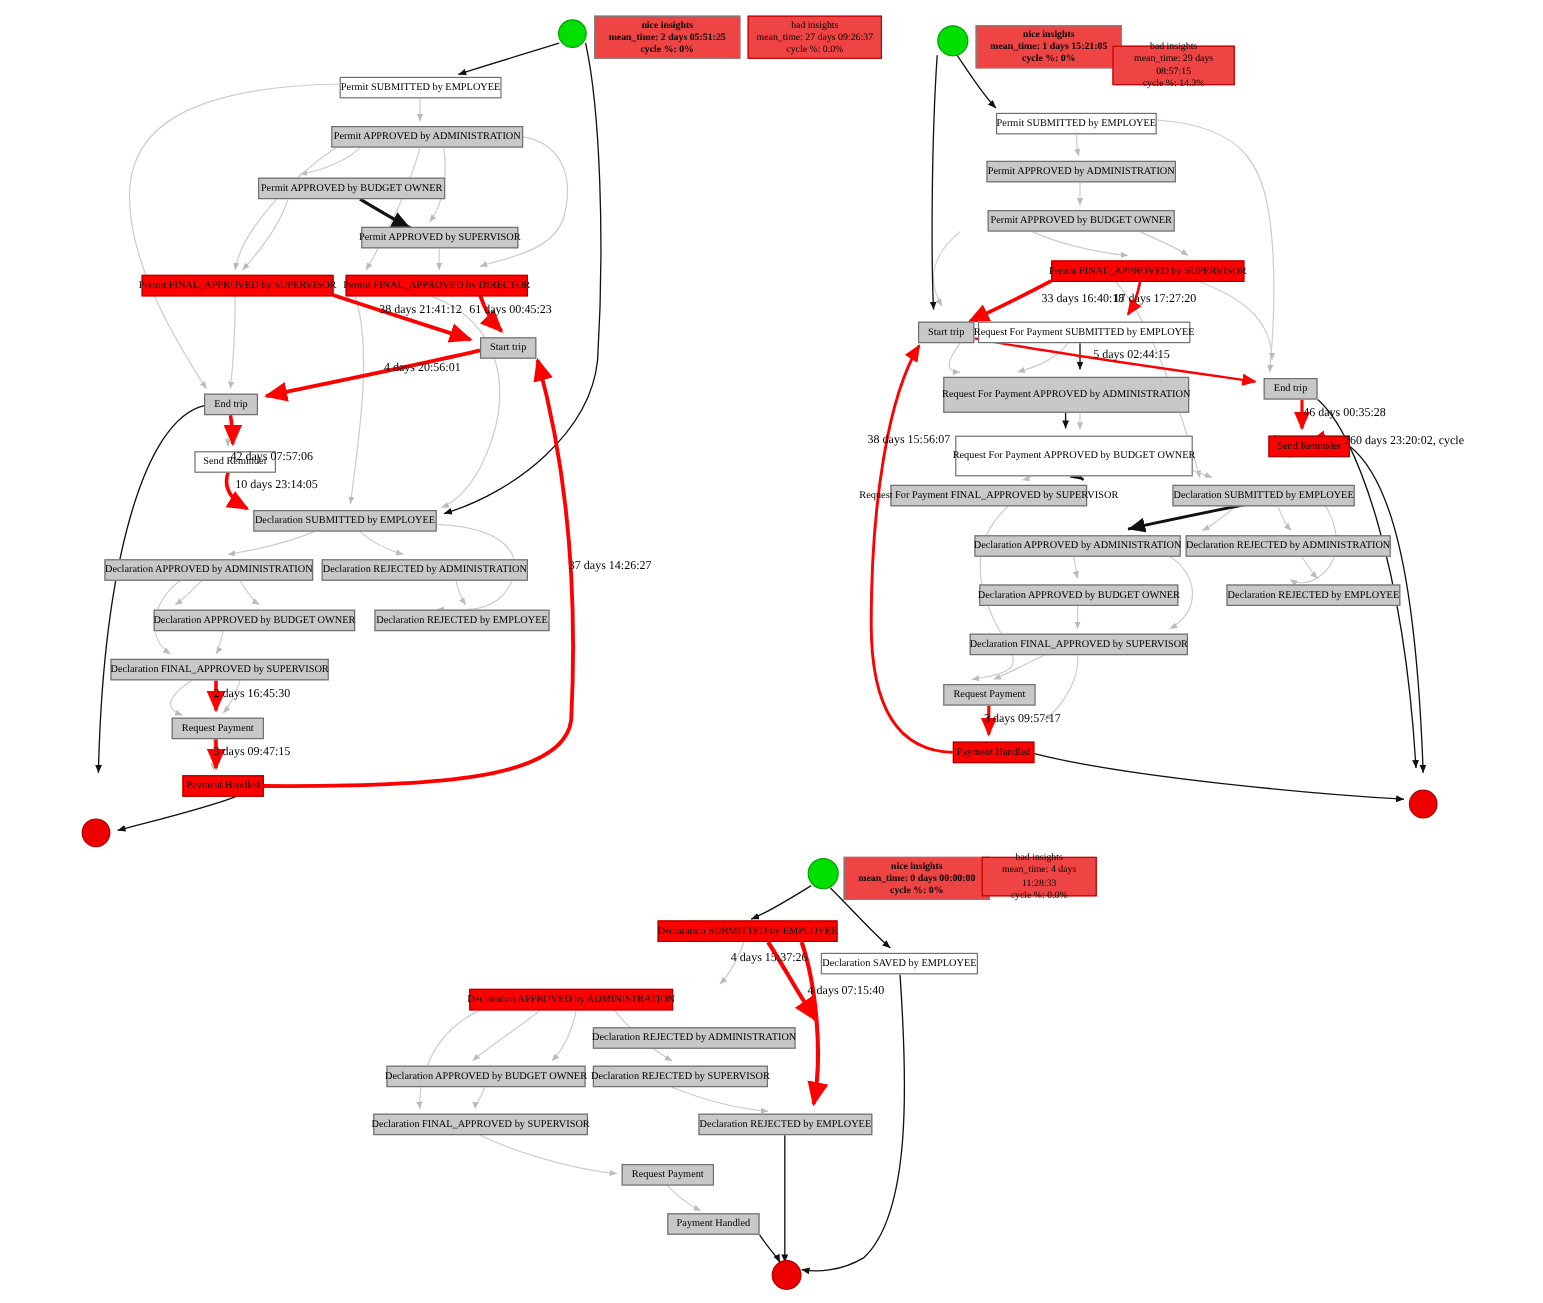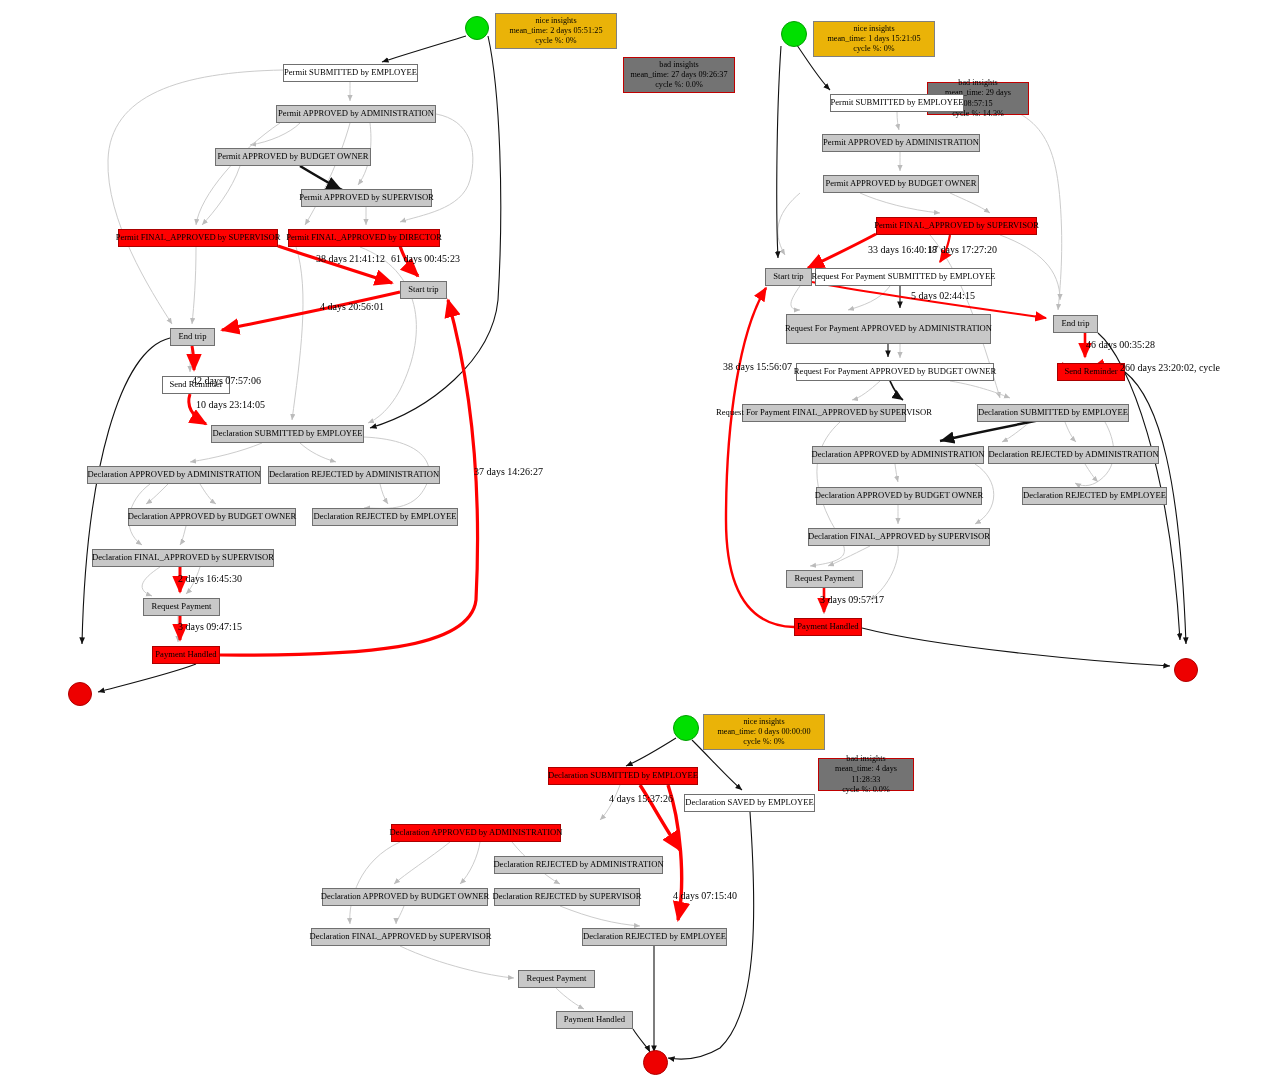--- a/index.html
+++ b/index.html
@@ -10,22 +10,22 @@
   .node{position:absolute;box-sizing:border-box;display:flex;align-items:center;
         justify-content:center;text-align:center;white-space:nowrap;
         border:1px solid #707070;font-size:8.6px;color:#000;line-height:1.05;
         padding:0 4px;}
   .node.grey{background:#c8c8c8;}
   .node.white{background:#ffffff;}
   .node.red{background:#ff0000;border-color:#aa0000;}
   .legend{position:absolute;box-sizing:border-box;border:1px solid #808080;
           font-size:8.2px;line-height:1.25;text-align:center;padding:2px 6px;
           display:flex;flex-direction:column;justify-content:center;}
-  .legend.white{background:#eab308;}
-  .legend.red{background:#737373;border-color:#c00000;margin-top:44px;}
+  .legend.white{background:#ef4444;font-weight:bold;}
+  .legend.red{background:#ef4444;border-color:#c00000;}
   .dot{position:absolute;border-radius:50%;}
   .dot.start{background:#00e000;border:1px solid #00a000;}
   .dot.end{background:#ee0000;border:1px solid #b00000;}
   .elabel{position:absolute;font-size:10px;color:#000;white-space:nowrap;}
 </style>
 </head>
 <body>
 
 <div id="stage">
 
@@ -214,21 +214,21 @@
     </div>
 
     <div class="node white" style="left:830px;top:94px;width:134px;height:18px;">Permit SUBMITTED by EMPLOYEE</div>
     <div class="node grey" style="left:822px;top:134px;width:158px;height:18px;">Permit APPROVED by ADMINISTRATION</div>
     <div class="node grey" style="left:823px;top:175px;width:156px;height:18px;">Permit APPROVED by BUDGET OWNER</div>
     <div class="node red" style="left:876px;top:217px;width:161px;height:18px;">Permit FINAL_APPROVED by SUPERVISOR</div>
     <div class="node grey" style="left:765px;top:268px;width:47px;height:18px;">Start trip</div>
     <div class="node white" style="left:815px;top:268px;width:177px;height:18px;">Request For Payment SUBMITTED by EMPLOYEE</div>
     <div class="node grey" style="left:1053px;top:315px;width:45px;height:18px;">End trip</div>
     <div class="node grey" style="left:786px;top:314px;width:205px;height:30px;">Request For Payment APPROVED by ADMINISTRATION</div>
-    <div class="node white" style="left:796px;top:363px;width:198px;height:18px;">Request For Payment APPROVED by BUDGET OWNER</div>
+    <div class="node white" style="left:796px;top:363px;width:198px;height:34px;">Request For Payment APPROVED by BUDGET OWNER</div>
     <div class="node red" style="left:1057px;top:363px;width:68px;height:18px;">Send Reminder</div>
     <div class="node grey" style="left:742px;top:404px;width:164px;height:18px;">Request For Payment FINAL_APPROVED by SUPERVISOR</div>
     <div class="node grey" style="left:977px;top:404px;width:152px;height:18px;">Declaration SUBMITTED by EMPLOYEE</div>
     <div class="node grey" style="left:812px;top:446px;width:172px;height:18px;">Declaration APPROVED by ADMINISTRATION</div>
     <div class="node grey" style="left:988px;top:446px;width:171px;height:18px;">Declaration REJECTED by ADMINISTRATION</div>
     <div class="node grey" style="left:816px;top:487px;width:166px;height:18px;">Declaration APPROVED by BUDGET OWNER</div>
     <div class="node grey" style="left:1022px;top:487px;width:145px;height:18px;">Declaration REJECTED by EMPLOYEE</div>
     <div class="node grey" style="left:808px;top:528px;width:182px;height:18px;">Declaration FINAL_APPROVED by SUPERVISOR</div>
     <div class="node grey" style="left:786px;top:570px;width:77px;height:18px;">Request Payment</div>
     <div class="node red" style="left:794px;top:618px;width:68px;height:18px;">Payment Handled</div>
@@ -262,16 +262,16 @@
     <div class="node red" style="left:391px;top:824px;width:170px;height:18px;">Declaration APPROVED by ADMINISTRATION</div>
     <div class="node grey" style="left:494px;top:856px;width:169px;height:18px;">Declaration REJECTED by ADMINISTRATION</div>
     <div class="node grey" style="left:322px;top:888px;width:166px;height:18px;">Declaration APPROVED by BUDGET OWNER</div>
     <div class="node grey" style="left:494px;top:888px;width:146px;height:18px;">Declaration REJECTED by SUPERVISOR</div>
     <div class="node grey" style="left:311px;top:928px;width:179px;height:18px;">Declaration FINAL_APPROVED by SUPERVISOR</div>
     <div class="node grey" style="left:582px;top:928px;width:145px;height:18px;">Declaration REJECTED by EMPLOYEE</div>
     <div class="node grey" style="left:518px;top:970px;width:77px;height:18px;">Request Payment</div>
     <div class="node grey" style="left:556px;top:1011px;width:77px;height:18px;">Payment Handled</div>
 
     <div class="elabel" style="left:609px;top:793px;">4 days 15:37:26</div>
-    <div class="elabel" style="left:673px;top:890px;text-align:right;">4 days 07:15:40</div>
+    <div class="elabel" style="left:673px;top:820px;text-align:right;">4 days 07:15:40</div>
   </div>
 
 </div>
 
 </body></html>

